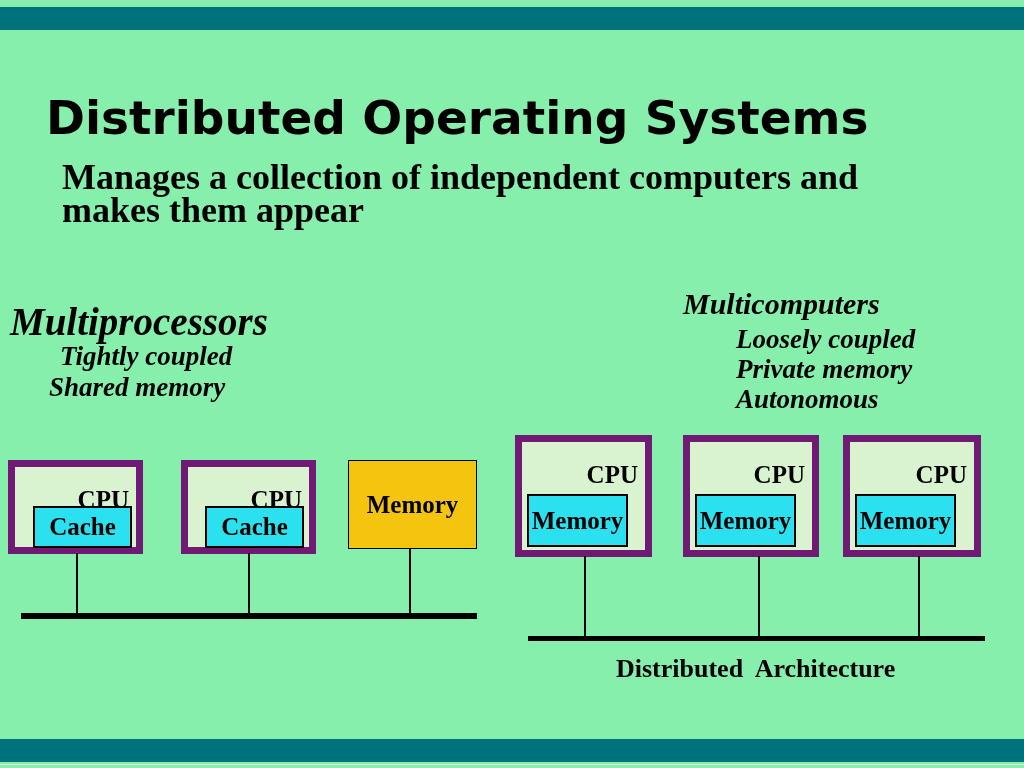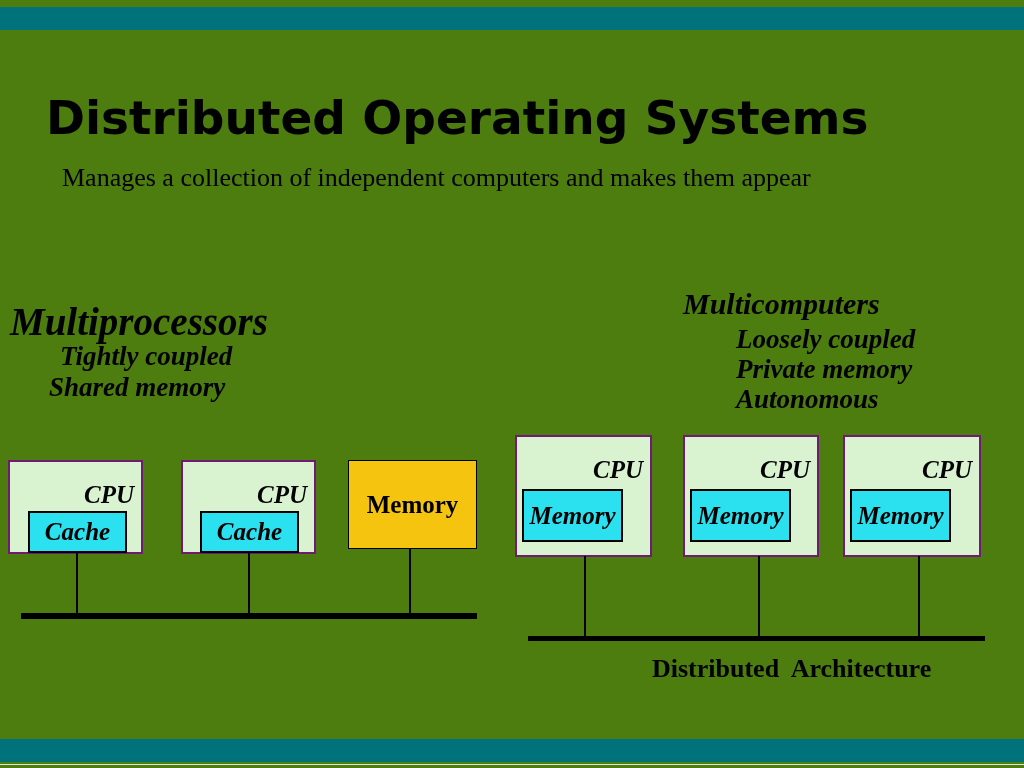--- a/index.html
+++ b/index.html
@@ -1,39 +1,39 @@
 <!DOCTYPE html>
 <html style="--accent-bar: #00727C; --box-green: #D9F3D1; --box-cyan: #2BE0EF; --box-gold: #F4C40E;"><head>
 <meta charset="utf-8">
 <style>
   html,body{margin:0;padding:0;background:#fff;}
-  .stage{position:relative;width:1024px;height:768px;background:#4d7c0f;overflow:hidden;
+  .stage{position:relative;width:1024px;height:768px;background:#86efac;overflow:hidden;
          font-family:"Liberation Serif", serif;}
   .bar{position:absolute;left:0;width:1024px;height:23px;background:var(--accent-bar);}
   .bar.top{top:7px;}
   .bar.bottom{top:739px;}
   .hairline{position:absolute;left:0;top:764px;width:1024px;height:1px;background:#e2e2e2;}
 
   .slide-title{position:absolute;left:46px;top:90px;width:900px;
         font-family:"DejaVu Sans", sans-serif;font-weight:bold;font-size:47px;
         letter-spacing:0px;color:#000;white-space:nowrap;}
   .subtitle{position:absolute;left:62px;top:161px;width:900px;
-        font-weight:normal;font-size:26px;line-height:33px;color:#000;}
+        font-weight:bold;font-size:36px;line-height:33px;color:#000;}
 
   .note-head{position:absolute;font-weight:bold;font-style:italic;color:#000;white-space:nowrap;}
   .note-item{position:absolute;font-weight:bold;font-style:italic;font-size:27px;color:#000;white-space:nowrap;}
   .mp-head{left:10px;top:299px;font-size:39px;}
   .mp-item1{left:60px;top:341px;}
   .mp-item2{left:49px;top:372px;}
   .mc-head{left:683px;top:287px;font-size:30px;}
   .mc-item1{left:736px;top:324px;}
   .mc-item2{left:736px;top:354px;}
   .mc-item3{left:736px;top:384px;text-align:right;}
 
-  .gbox{position:absolute;background:var(--box-green);border:2px solid #701a75;box-sizing:border-box;font-style:italic;}
+  .gbox{position:absolute;background:var(--box-green);border:7px solid #701a75;box-sizing:border-box;}
   .cpu-label{position:absolute;right:7px;top:19px;font-weight:bold;font-size:25px;color:#000;}
   .inner-box{position:absolute;background:var(--box-cyan);border:2px solid #000;box-sizing:border-box;
         display:flex;align-items:center;justify-content:center;
         font-weight:bold;font-size:25px;color:#000;}
   .goldbox{position:absolute;left:348px;top:460px;width:129px;height:89px;
         background:var(--box-gold);border:1px solid #000;box-sizing:border-box;
         display:flex;align-items:center;justify-content:center;
         font-weight:bold;font-size:25px;color:#000;}
 
   .box-l1{left:8px;top:460px;width:135px;height:94px;}
@@ -53,21 +53,21 @@
   .v-r1{left:584px;top:556px;height:80px;}
   .v-r2{left:758px;top:556px;height:80px;}
   .v-r3{left:918px;top:556px;height:80px;}
 
   .bus{position:absolute;background:#000;}
   .bus-left{left:21px;top:613px;width:456px;height:6px;}
   .bus-right{left:528px;top:636px;width:457px;height:5px;}
 
   .caption{position:absolute;font-weight:bold;font-size:26px;color:#000;white-space:pre;}
   .cap-left{left:167px;top:635px;}
-  .cap-right{left:652px;top:654px;}
+  .cap-right{left:616px;top:654px;}
 </style>
 </head>
 <body>
 
 <div class="stage">
 
   <div class="bar top"></div>
 
   <div class="slide-title">Distributed Operating Systems</div>
 

